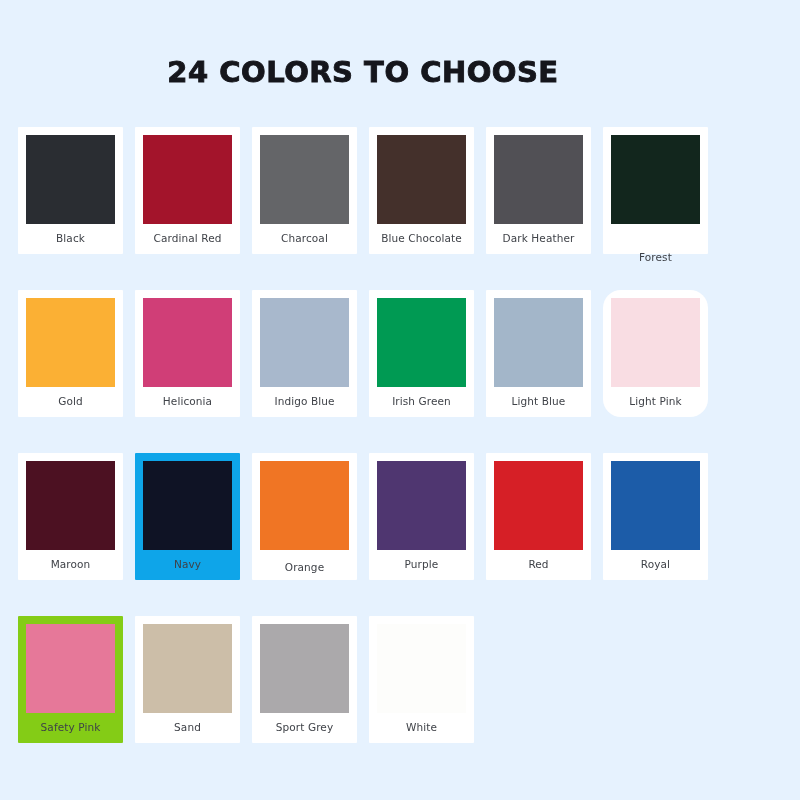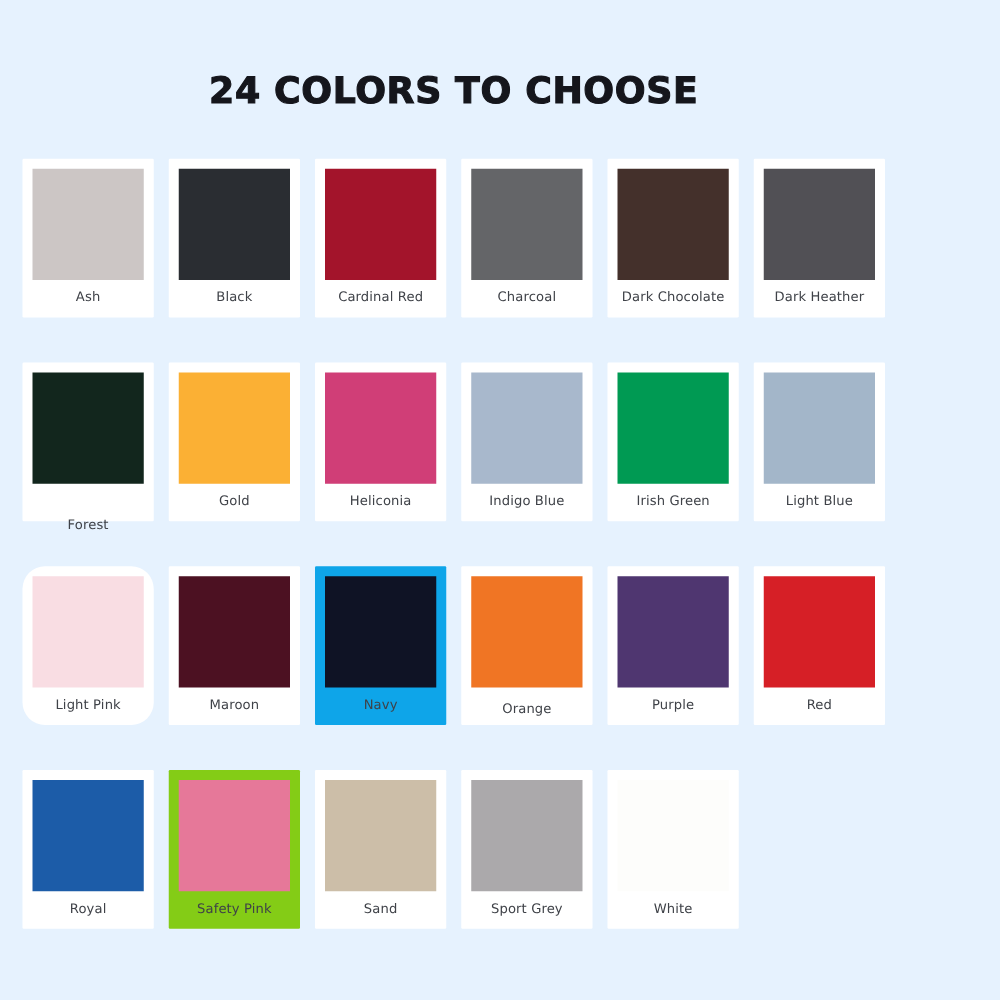--- a/index.html
+++ b/index.html
@@ -78,38 +78,34 @@
 </style>
 </head>
 <body style="background: rgb(230, 242, 254);">
 
 <div id="page">
 
   <h1 id="page-title" style="color: rgb(21, 22, 28); -webkit-text-stroke: 0.9px rgb(21, 22, 28);">24 COLORS TO CHOOSE</h1>
 
   <div id="swatch-grid" style="grid-template-columns: repeat(6, 105px);">
       <div class="swatch-card" style="background: rgb(255, 255, 255);">
-        <div class="swatch-chip" style="background-color: rgb(204, 198, 197);"></div>
-        <div class="swatch-label" style="color: rgb(63, 66, 72);">Ash</div>
-      </div>
-      <div class="swatch-card" style="background: rgb(255, 255, 255);">
         <div class="swatch-chip" style="background-color: rgb(42, 45, 50);"></div>
         <div class="swatch-label" style="color: rgb(63, 66, 72);">Black</div>
       </div>
       <div class="swatch-card" style="background: rgb(255, 255, 255);">
         <div class="swatch-chip" style="background-color: rgb(163, 20, 43);"></div>
         <div class="swatch-label" style="color: rgb(63, 66, 72);">Cardinal Red</div>
       </div>
       <div class="swatch-card" style="background: rgb(255, 255, 255);">
         <div class="swatch-chip" style="background-color: rgb(100, 101, 104);"></div>
         <div class="swatch-label" style="color: rgb(63, 66, 72);">Charcoal</div>
       </div>
       <div class="swatch-card" style="background: rgb(255, 255, 255);">
         <div class="swatch-chip" style="background-color: rgb(68, 48, 43);"></div>
-        <div class="swatch-label" style="color: rgb(63, 66, 72);">Dark Chocolate</div>
+        <div class="swatch-label" style="color: rgb(63, 66, 72);">Blue Chocolate</div>
       </div>
       <div class="swatch-card" style="background: rgb(255, 255, 255);">
         <div class="swatch-chip" style="background-color: rgb(81, 80, 85);"></div>
         <div class="swatch-label" style="color: rgb(63, 66, 72);">Dark Heather</div>
       </div>
       <div class="swatch-card" style="background: rgb(255, 255, 255); gap: 28px;">
         <div class="swatch-chip" style="background-color: rgb(18, 38, 29);"></div>
         <div class="swatch-label" style="color: rgb(63, 66, 72);">Forest</div>
       </div>
       <div class="swatch-card" style="background: rgb(255, 255, 255);">

